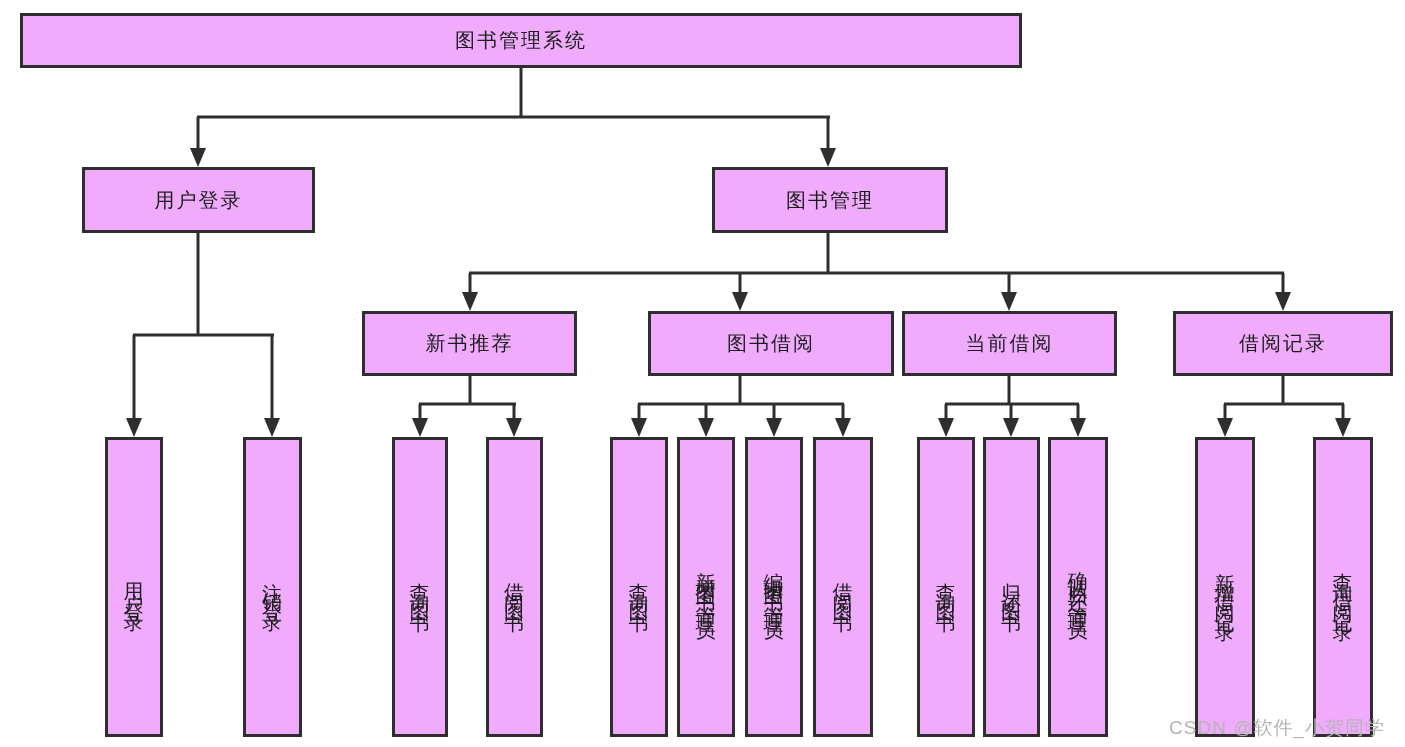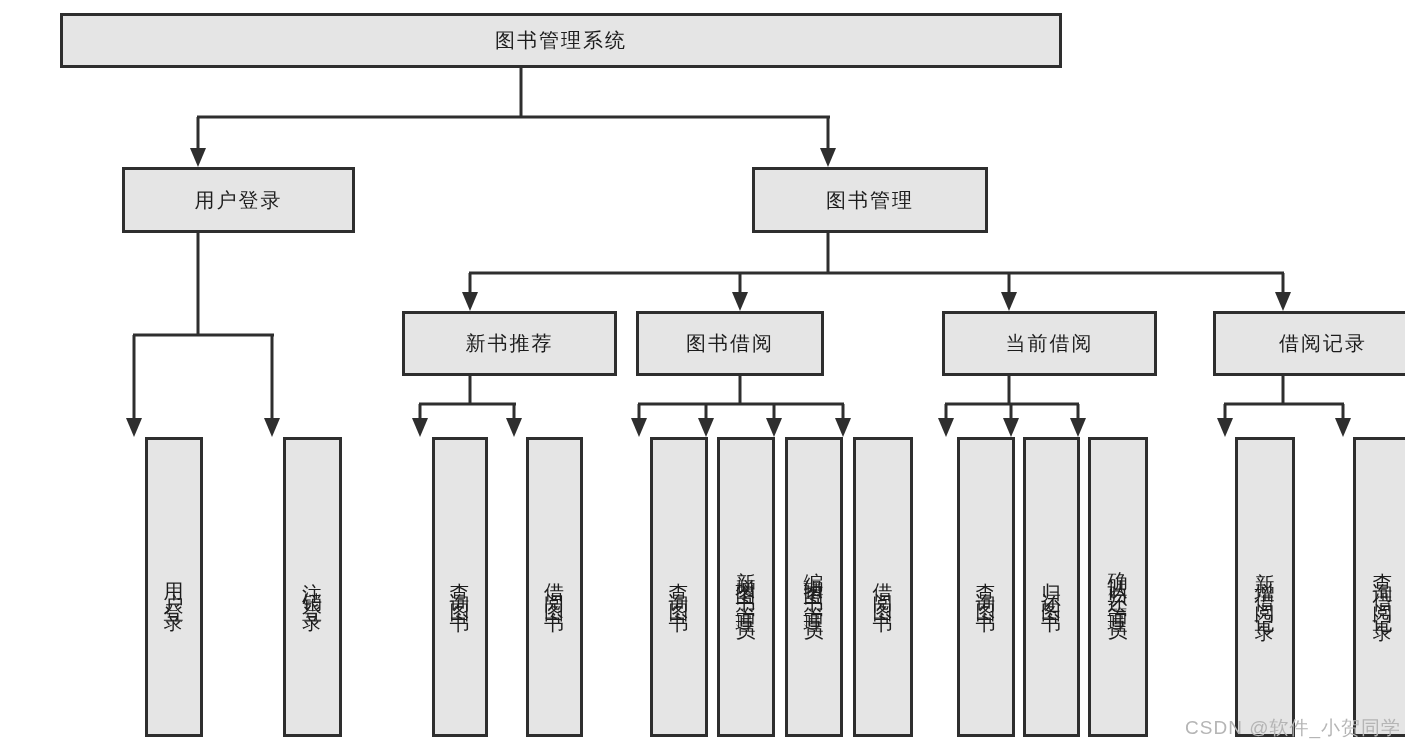--- a/index.html
+++ b/index.html
@@ -19,43 +19,42 @@
   svg.connectors{
     position:absolute;left:0;top:0;
     pointer-events:none;
   }
   svg.connectors path{stroke:var(--line);stroke-width:3;fill:none;}
   svg.connectors polygon{fill:var(--line);stroke:none;}
   .nodebox{
     position:absolute;
     box-sizing:border-box;
     border:3px solid var(--line);
-    background:#e5e5e5;
+    background:#f0abfc;
     display:flex;align-items:center;justify-content:center;
     color:var(--text);
-    margin-left:40px;
   }
   .hlabel{
     font-size:20px;
     letter-spacing:2px;
     white-space:nowrap;
     color:var(--text);
   }
   .vlabel{
     writing-mode:vertical-rl;
     text-orientation:mixed;
     font-size:20px;
     letter-spacing:10px;
     line-height:1;
     color:var(--text);
   }
   .tight .vlabel{letter-spacing:7px;}
   .watermark{
     position:absolute;
-    right:4px;bottom:6px;
+    right:20px;bottom:6px;
     font-size:19px;
     color:var(--wm);
     letter-spacing:1px;
     white-space:nowrap;
     margin-left:42px;
   }
 </style>
 </head>
 <body>
 
@@ -123,21 +122,21 @@
   <div class="nodebox" style="left:82px;top:167px;width:233px;height:66px">
     <span class="hlabel">用户登录</span>
   </div>
   <div class="nodebox" style="left:362px;top:311px;width:215px;height:65px">
     <span class="hlabel">新书推荐</span>
   </div>
 
   <div class="nodebox" style="left:712px;top:167px;width:236px;height:66px">
     <span class="hlabel">图书管理</span>
   </div>
-  <div class="nodebox" style="left:596px;top:311px;width:188px;height:65px">
+  <div class="nodebox" style="left:648px;top:311px;width:246px;height:65px">
     <span class="hlabel">图书借阅</span>
   </div>
   <div class="nodebox" style="left:902px;top:311px;width:215px;height:65px">
     <span class="hlabel">当前借阅</span>
   </div>
   <div class="nodebox" style="left:1173px;top:311px;width:220px;height:65px">
     <span class="hlabel">借阅记录</span>
   </div>
 
   <div class="nodebox" style="left:105px;top:437px;width:58px;height:300px">

